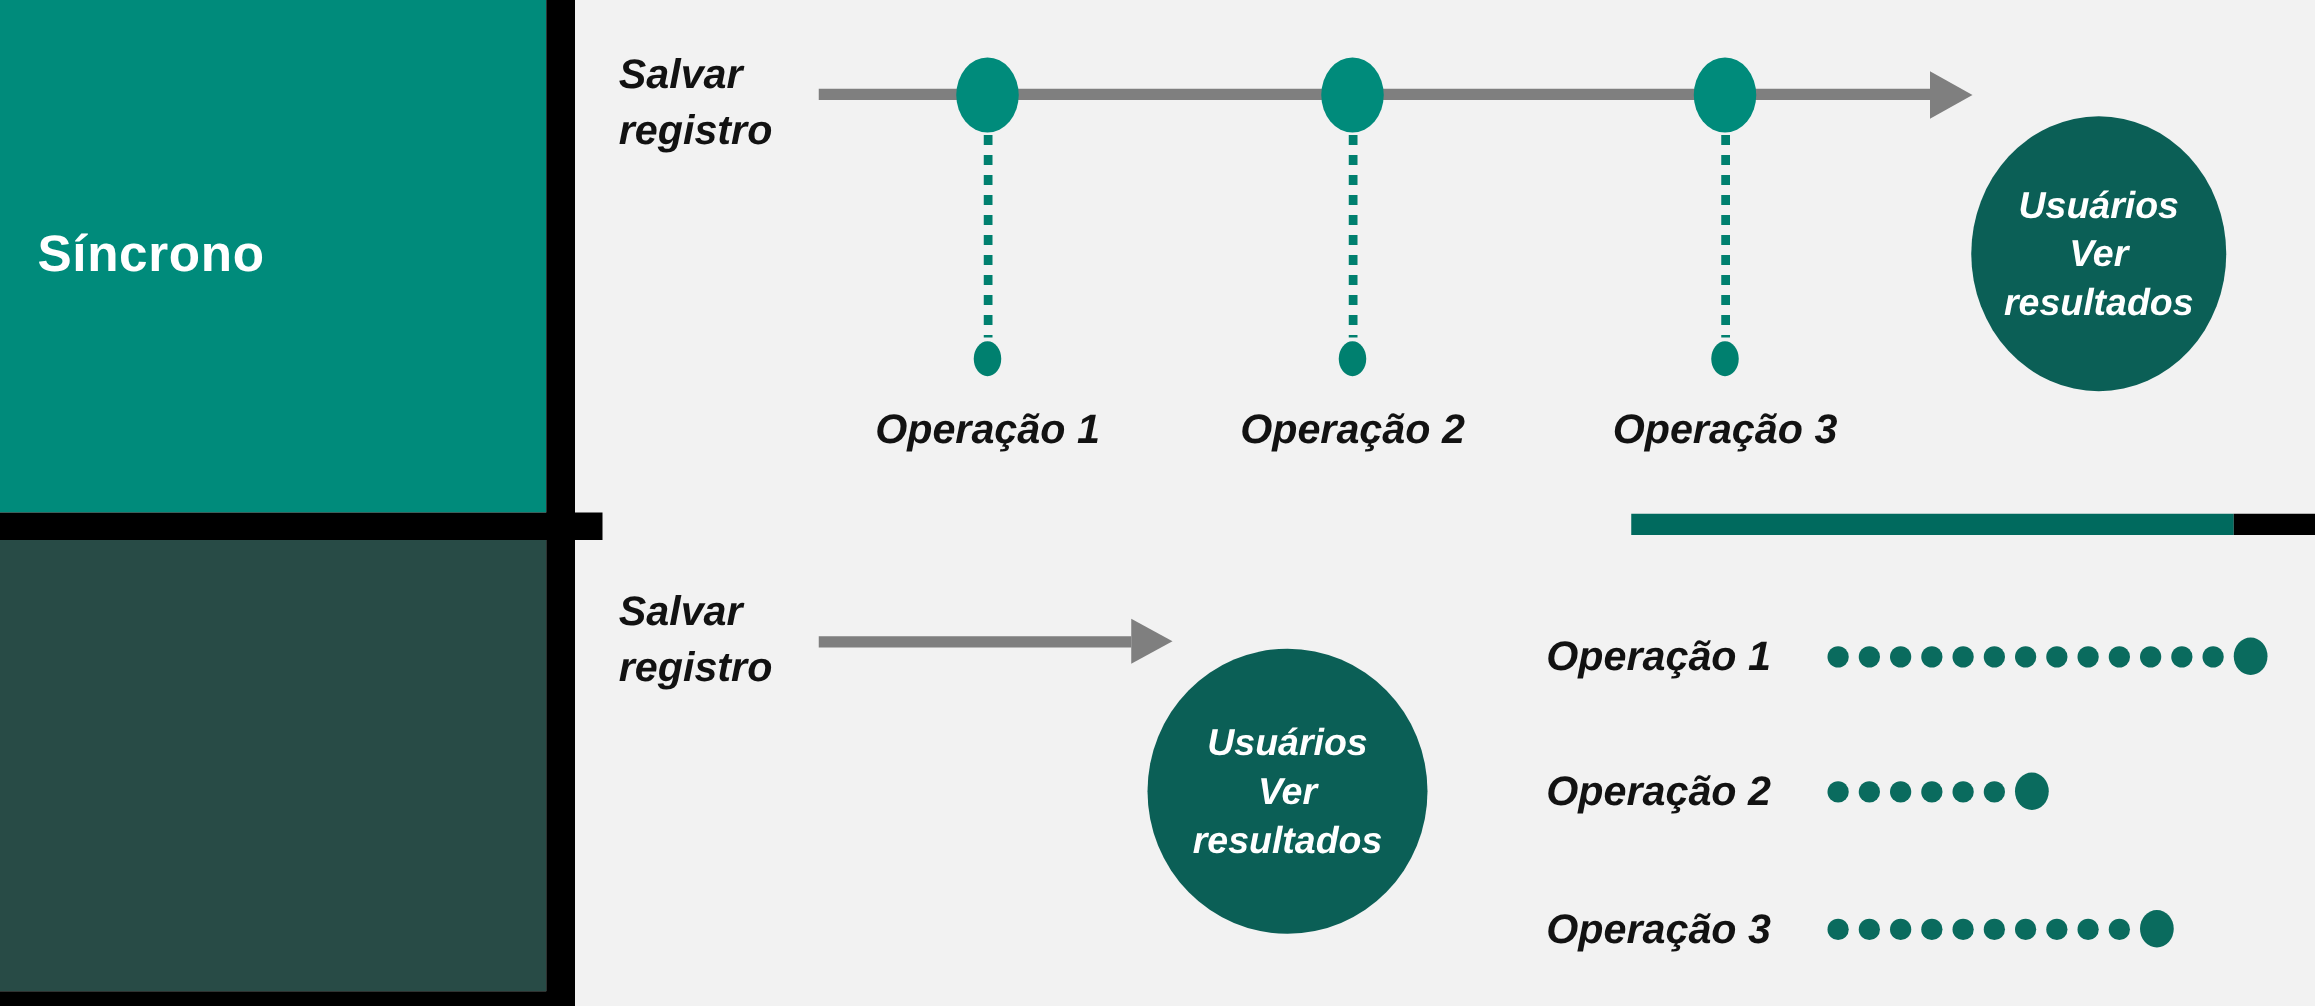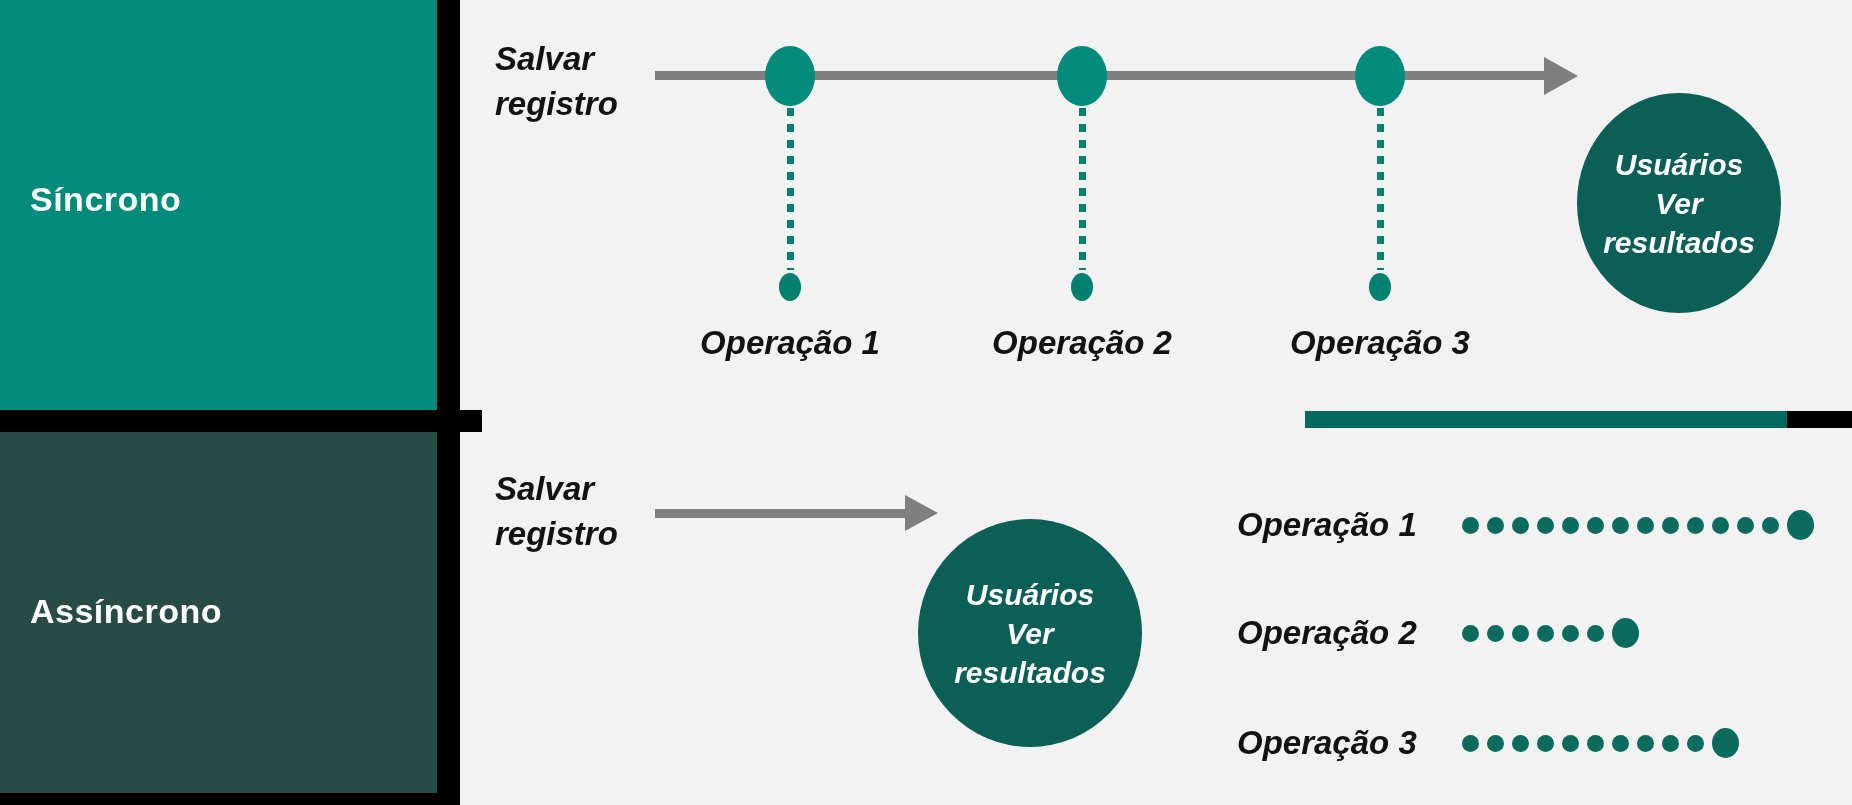--- a/index.html
+++ b/index.html
@@ -12,21 +12,21 @@
     position:relative; width:1852px; height:805px; overflow:hidden;
     background:var(--background);
     font-family:"Liberation Sans", sans-serif;
     color:var(--text-dark);
   }
   .abs{position:absolute;font-style:italic;}
 
   
   .block-sync{left:0;top:0;width:437px;height:410px;background:var(--bright-teal);}
   .block-async{left:0;top:432px;width:437px;height:361px;background:var(--dark-slate);}
-  .block-title{position:absolute;left:30px;color:var(--text-light);font-size:34px;font-weight:600;letter-spacing:.5px;}
+  .block-title{position:absolute;left:30px;color:var(--text-light);font-size:41px;font-weight:600;letter-spacing:.5px;}
   .title-sync{top:180px;}
   .title-async{top:592px;}
 
   
   .vbar{left:437px;top:0;width:23px;height:805px;background:var(--bar-black);}
   .hband{left:0;top:410px;width:482px;height:22px;background:var(--bar-black);}
   .bottom-strip{left:0;top:793px;width:460px;height:12px;background:var(--bar-black);}
   .teal-bar{left:1305px;top:411px;width:482px;height:17px;background:var(--mid-teal);}
   .teal-cap{left:1787px;top:411px;width:65px;height:17px;background:var(--bar-black);}
 
@@ -66,21 +66,20 @@
   .row-1{top:505px;} .row-2{top:613px;} .row-3{top:723px;}
 </style>
 </head>
 <body>
 
 <div class="stage">
 
   <div class="abs block-sync"></div>
   <div class="abs block-async"></div>
   <div class="block-title title-sync">Síncrono</div>
-  <div class="block-title title-async">Assíncrono</div>
 
   <div class="abs vbar"></div>
   <div class="abs hband"></div>
   <div class="abs bottom-strip"></div>
   <div class="abs teal-bar"></div>
   <div class="abs teal-cap"></div>
 
   <div class="abs save-label save-top">Salvar registro</div>
   <div class="abs tl-line"></div>
   <div class="abs tl-head"></div>

